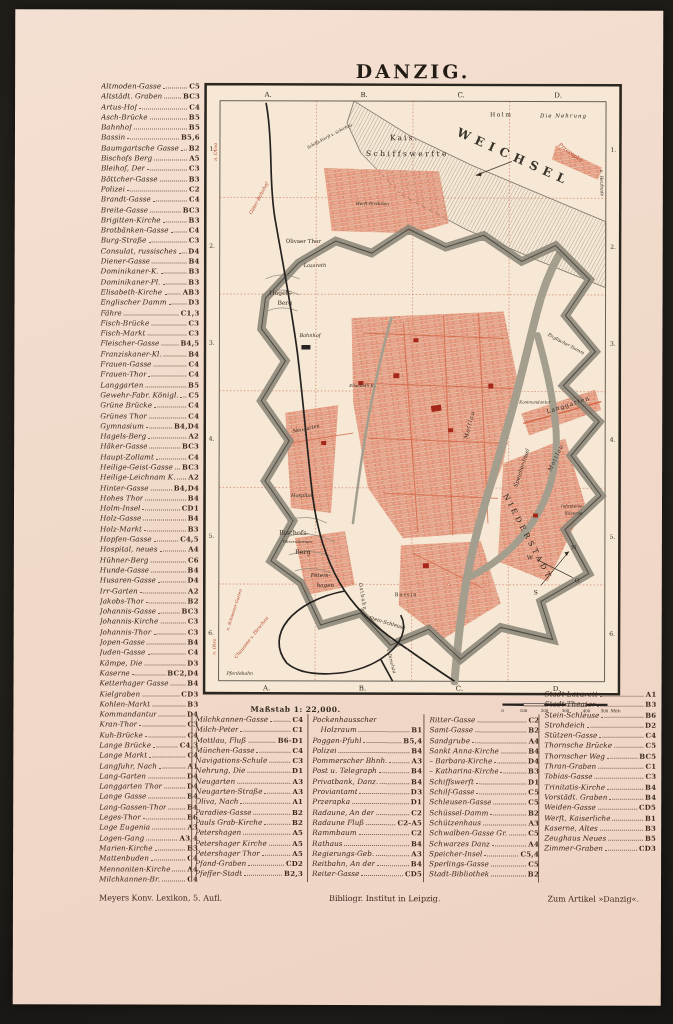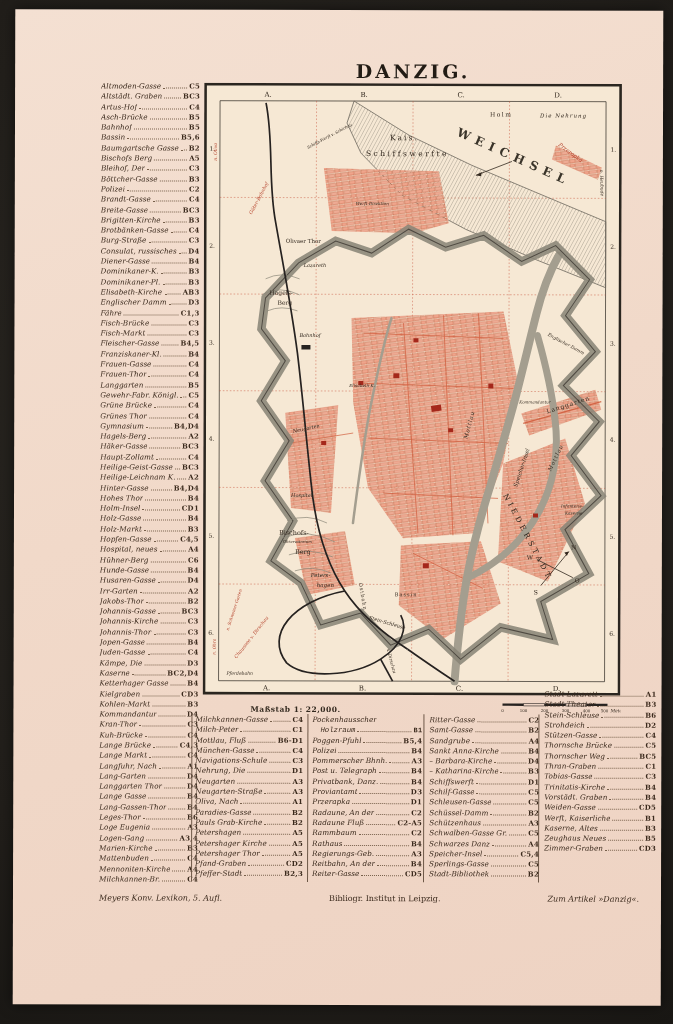--- a/index.html
+++ b/index.html
@@ -24,27 +24,27 @@
   #col-b1{left:182px;top:705px;width:108px;}
   #col-b2{left:299px;top:705px;width:110px;}
   #col-b3{left:416px;top:705px;width:110px;}
   #col-b4{left:531px;top:679px;width:112px;}
   .idx-row{display:flex;align-items:baseline;height:10.3px;
     font-style:italic;font-size:7.3px;color:#3b2a1d;line-height:10.3px;white-space:nowrap;}
   .idx-name{overflow:hidden;}
   .idx-leader{flex:1;border-bottom:1px dotted #77604b;margin:0 2px 2px 2px;min-width:2px;}
   .idx-ref{font-style:normal;font-weight:bold;font-size:6.9px;letter-spacing:.3px;}
   .idx-row.bold .idx-name{font-weight:normal;}
-  .idx-row.indent{padding-left:8px;font-family:Liberation Mono, monospace;}
+  .idx-row.indent{padding-left:8px;}
   .vrule{position:absolute;width:1px;background:#6d5ричь847;}
   .vrule{position:absolute;width:1px;background:#6d5847;top:704px;height:168px;}
   
   #caption{position:absolute;left:86px;top:884px;width:540px;display:flex;
     justify-content:space-between;font-size:8px;color:#3b2a1d;}
-  .cap-it{font-style:italic;}
+  .cap-it{}
   
   #map{position:absolute;left:189px;top:73px;}
   text{font-family:"DejaVu Serif",serif;fill:#33291f;}
   .t-it{font-style:italic;}
   .t-red{fill:#b5422c;}
   .t-big{fill:#3a342a;font-weight:bold;}
 </style>
 </head>
 <body>
 

